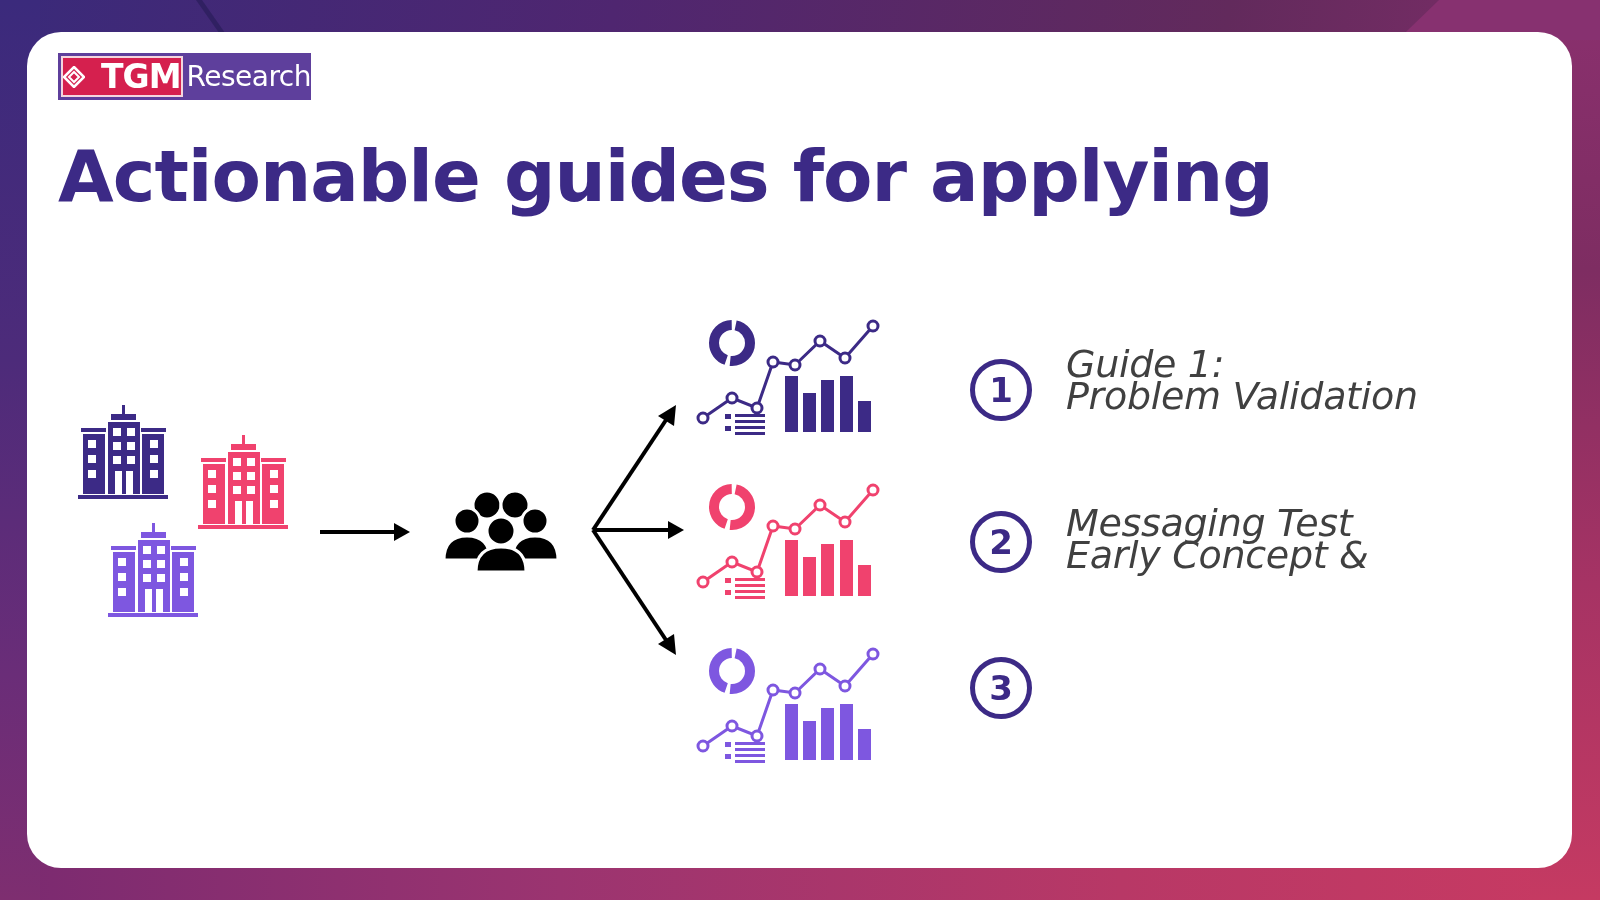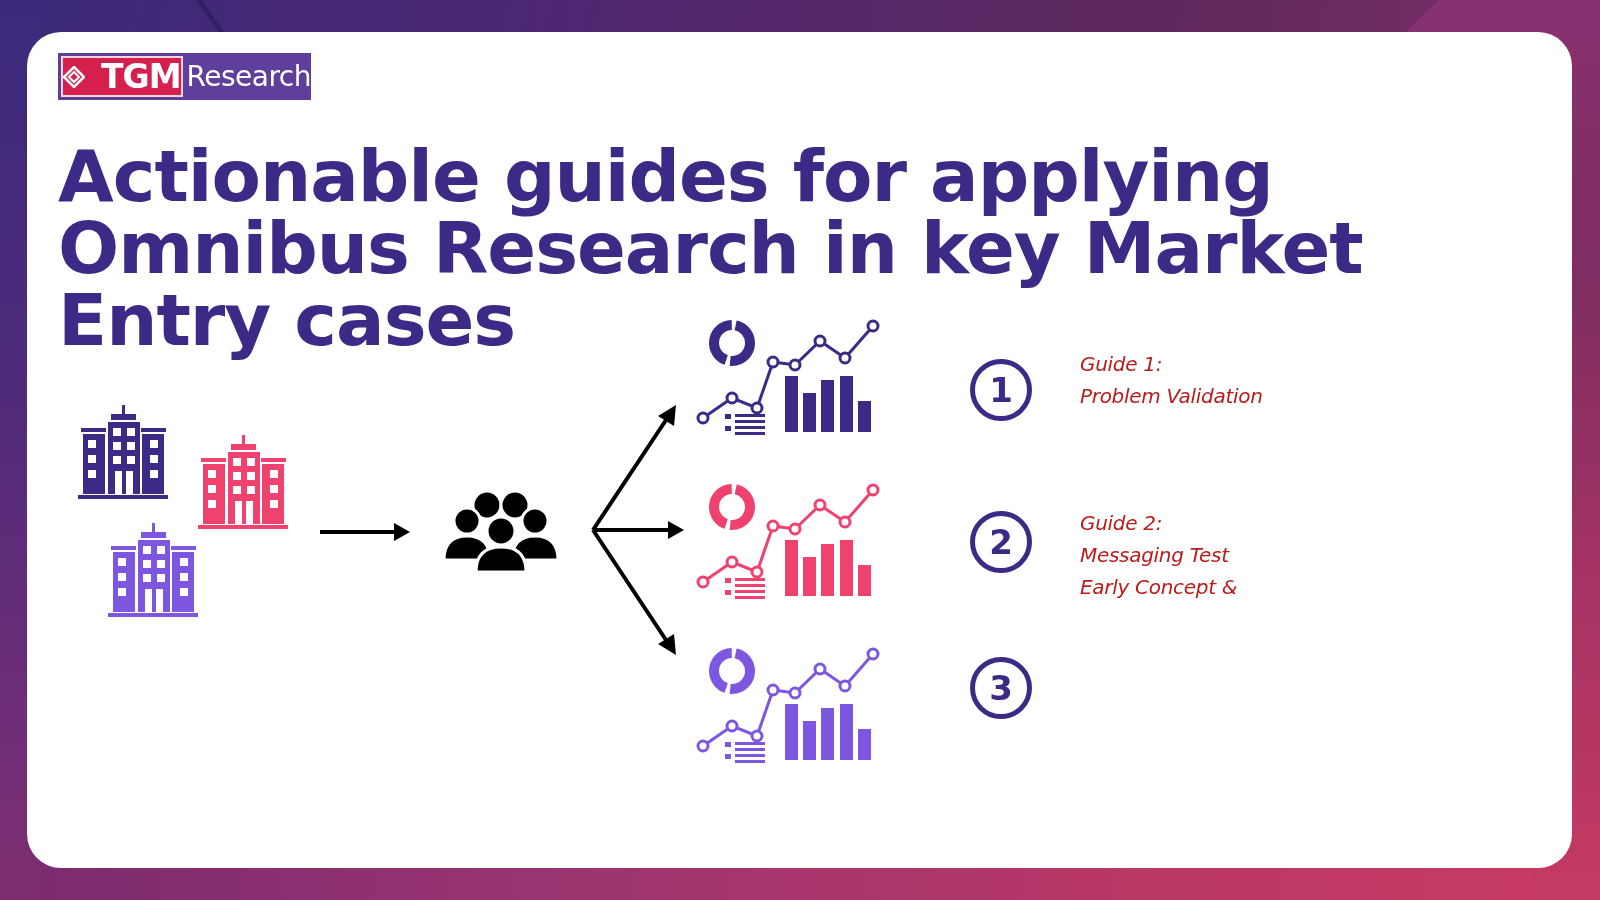--- a/index.html
+++ b/index.html
@@ -60,22 +60,22 @@
     .guide {
       position:absolute; left:970px; display:flex; align-items:flex-start;
     }
     .guide-circle {
       width:62px; height:62px; border:5px solid #3c2a86; border-radius:50%;
       box-sizing:border-box; display:flex; align-items:center; justify-content:center;
       color:#3c2a86; font-family:"DejaVu Sans", sans-serif; font-weight:bold; font-size:34px;
       flex-shrink:0;
     }
     .guide-text {
-      margin-left:48px; color:#b91c1c; font-style:italic;
-      font-family:"DejaVu Sans", sans-serif; font-size:20px; line-height:32px;
+      margin-left:34px; color:#404040; font-style:italic;
+      font-family:"DejaVu Sans", sans-serif; font-size:38px; line-height:32px;
       letter-spacing:-0.3px;
     }
     .guide-text span { display:block; }
   </style>
 </head>
 <body>
 
 <div class="bg-bottom"></div>
 <div class="bg-side-left"></div>
 <div class="bg-side-right"></div>
@@ -90,21 +90,20 @@
       <polygon points="11,1 21,11 11,21 1,11" fill="none" stroke="#fff" stroke-width="2.5"></polygon>
       <polygon points="11,6 16,11 11,16 6,11" fill="none" stroke="#fff" stroke-width="2"></polygon>
     </svg>
     <span class="logo-tgm">TGM</span>
   </div>
   <span class="logo-research">Research</span>
 </div>
 
 <h1 class="title">
   <span>Actionable guides for applying</span>
-  <span>Omnibus Research in key Market Entry cases</span>
 </h1>
 
 <svg class="icon" style="left:78px;top:405px" width="90" height="95" viewBox="0 0 90 95">
   <g fill="#3c2a86">
     <rect x="44" y="0" width="3" height="10"></rect>
       <rect x="33" y="9" width="25" height="6"></rect>
     <rect x="30" y="17" width="32" height="72"></rect>
     <rect x="3" y="23" width="25" height="4"></rect>
       <rect x="63" y="23" width="25" height="4"></rect>
     <rect x="5" y="29" width="22" height="60"></rect>
@@ -312,21 +311,20 @@
     <span>Guide 1:</span>
     <span>Problem Validation</span>
   </div>
 </div>
 
 <div class="guide" style="top:507px">
   <div class="guide-circle" style="margin-top:4px">
     <span>2</span>
   </div>
   <div class="guide-text">
-    <span>Guide 2:</span>
     <span>Messaging Test</span>
     <span>Early Concept &amp;</span>
   </div>
 </div>
 
 <div class="guide" style="top:663px">
   <div class="guide-circle" style="margin-top:-6px">
     <span>3</span>
   </div>
 </div>

